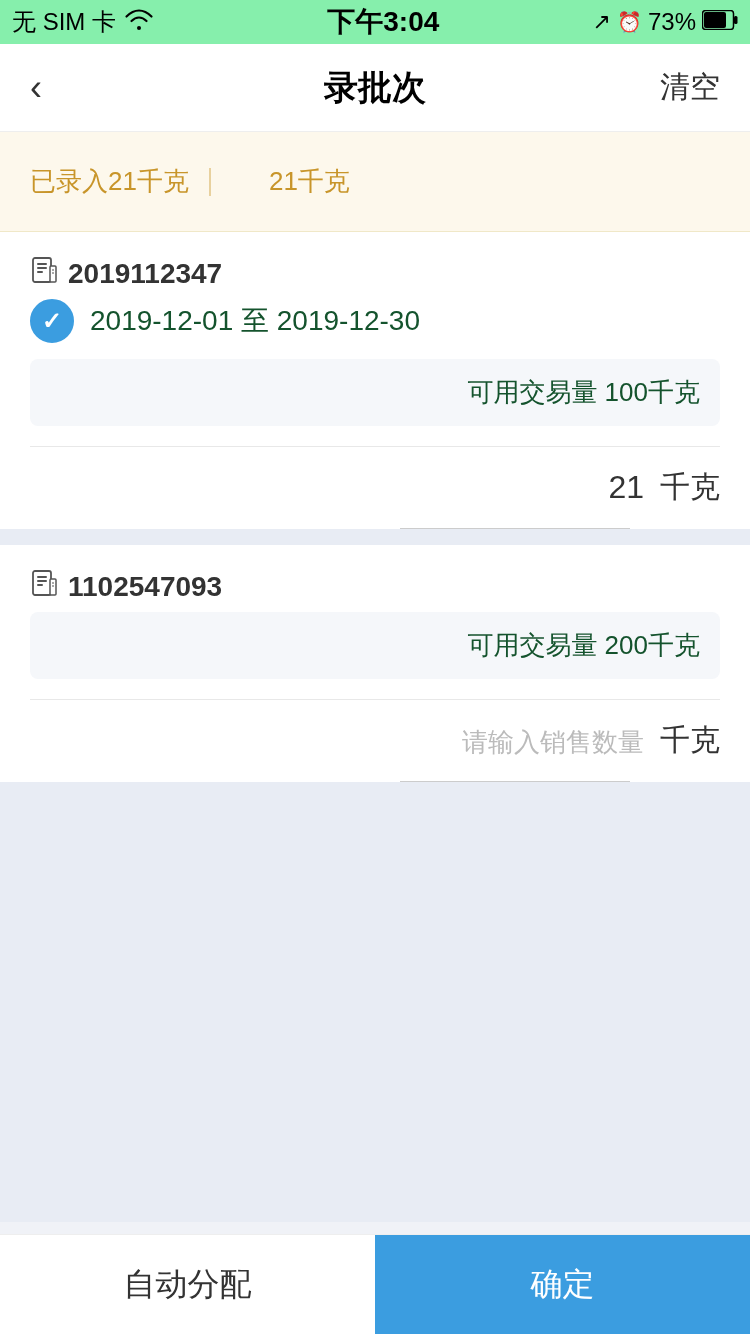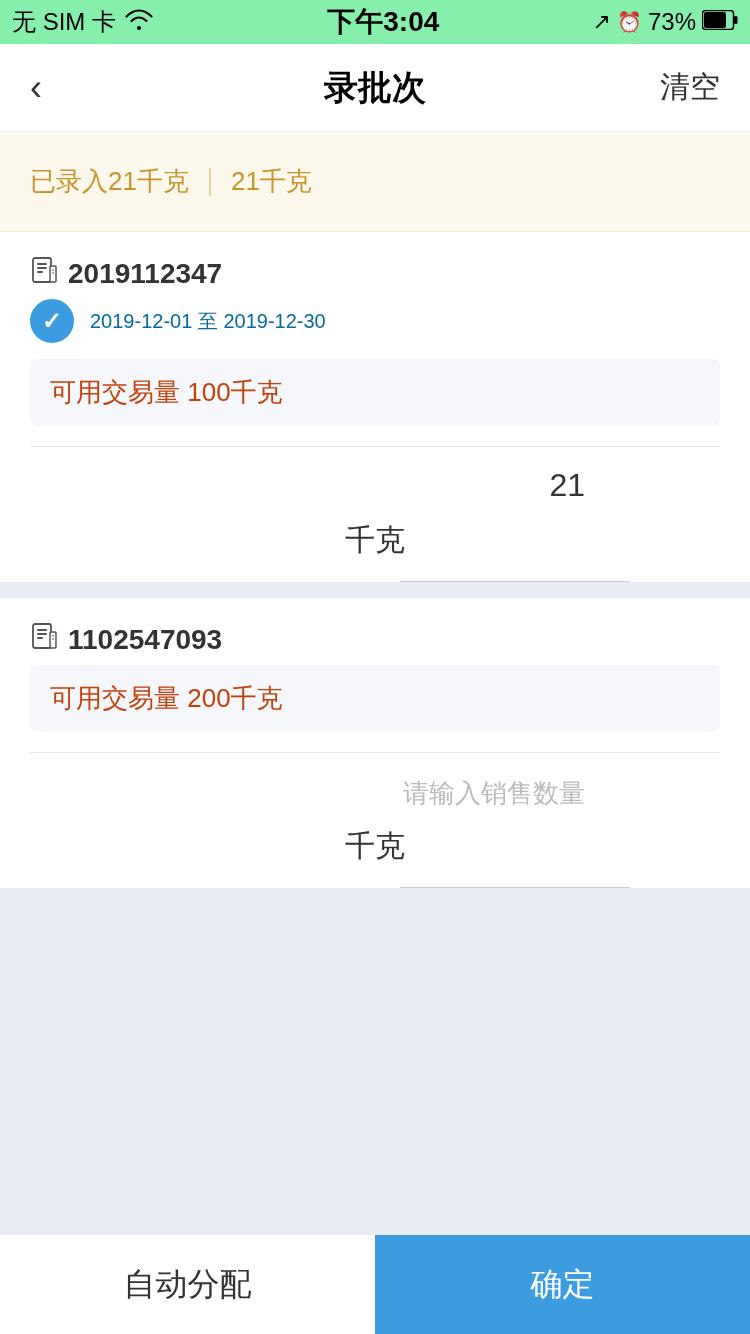--- a/index.html
+++ b/index.html
@@ -93,20 +93,21 @@
     }
     .info-banner-divider {
       width: 2px;
       height: 28px;
       background: #c8952a;
       opacity: 0.4;
     }
     .info-banner-value {
       font-size: 26px;
       color: #c8952a;
+      margin-left: 38px;
     }
 
     
     .batch-card {
       background: #fff;
       margin-bottom: 0;
     }
     .batch-header {
       padding: 24px 30px 8px 30px;
       display: flex;
@@ -143,43 +144,43 @@
       background: #3b9de0;
       border-color: #3b9de0;
     }
     .radio-circle.checked::after {
       content: '✓';
       color: #fff;
       font-size: 24px;
       font-weight: bold;
     }
     .batch-date {
-      font-size: 20px;
-      color: #0369a1;
+      font-size: 28px;
+      color: #14532d;
     }
     .batch-avail-row {
       margin: 0 30px 20px 30px;
       background: #f5f7fa;
       border-radius: 8px;
       padding: 16px 20px;
       font-size: 26px;
-      color: #c2410c;
+      color: #14532d;
+      text-align: right;
     }
     .batch-divider {
       height: 1px;
       background: #e8e8e8;
       margin: 0 30px;
     }
     .batch-qty-row {
       display: flex;
       align-items: center;
       justify-content: flex-end;
       padding: 20px 30px;
       gap: 16px;
-      flex-direction: column;
     }
     .batch-qty-input {
       font-size: 32px;
       color: #333;
       font-weight: 500;
       text-align: right;
       border: none;
       outline: none;
       background: transparent;
       min-width: 80px;

